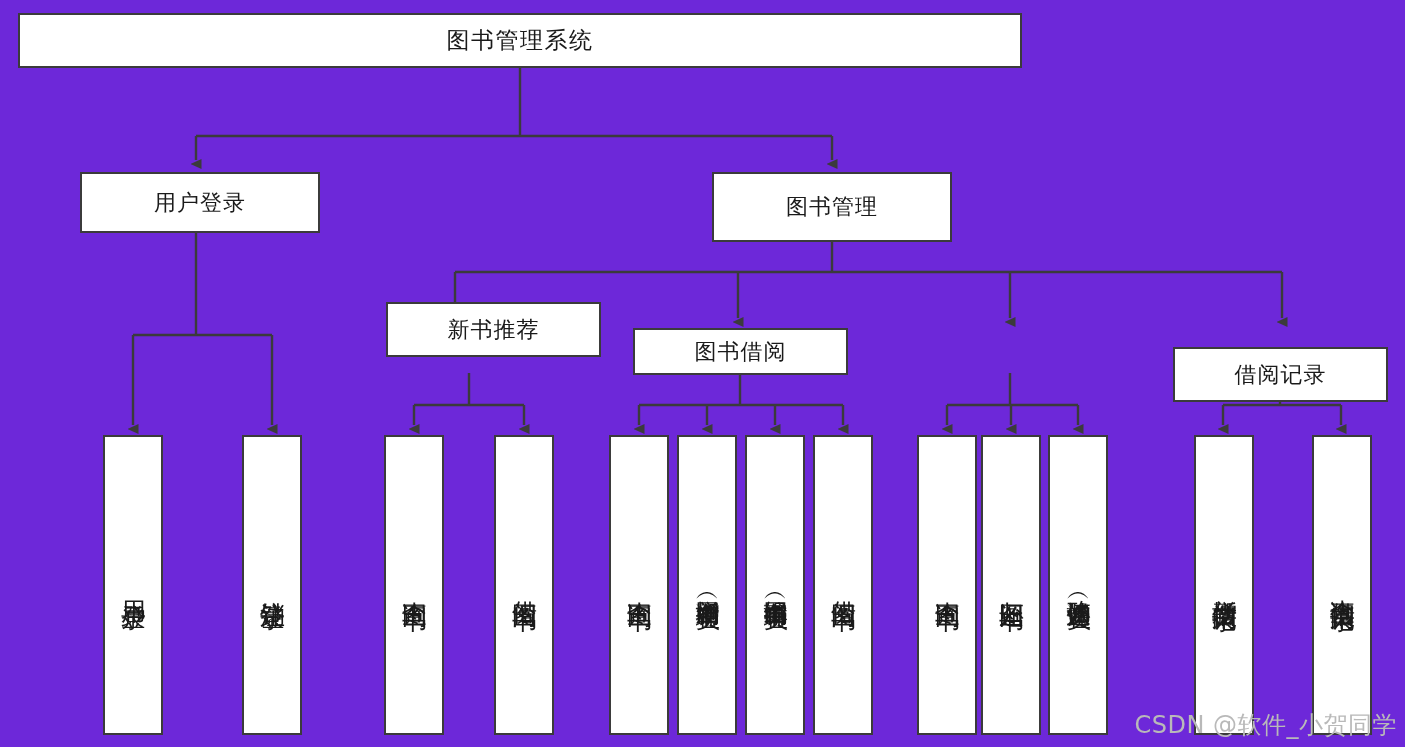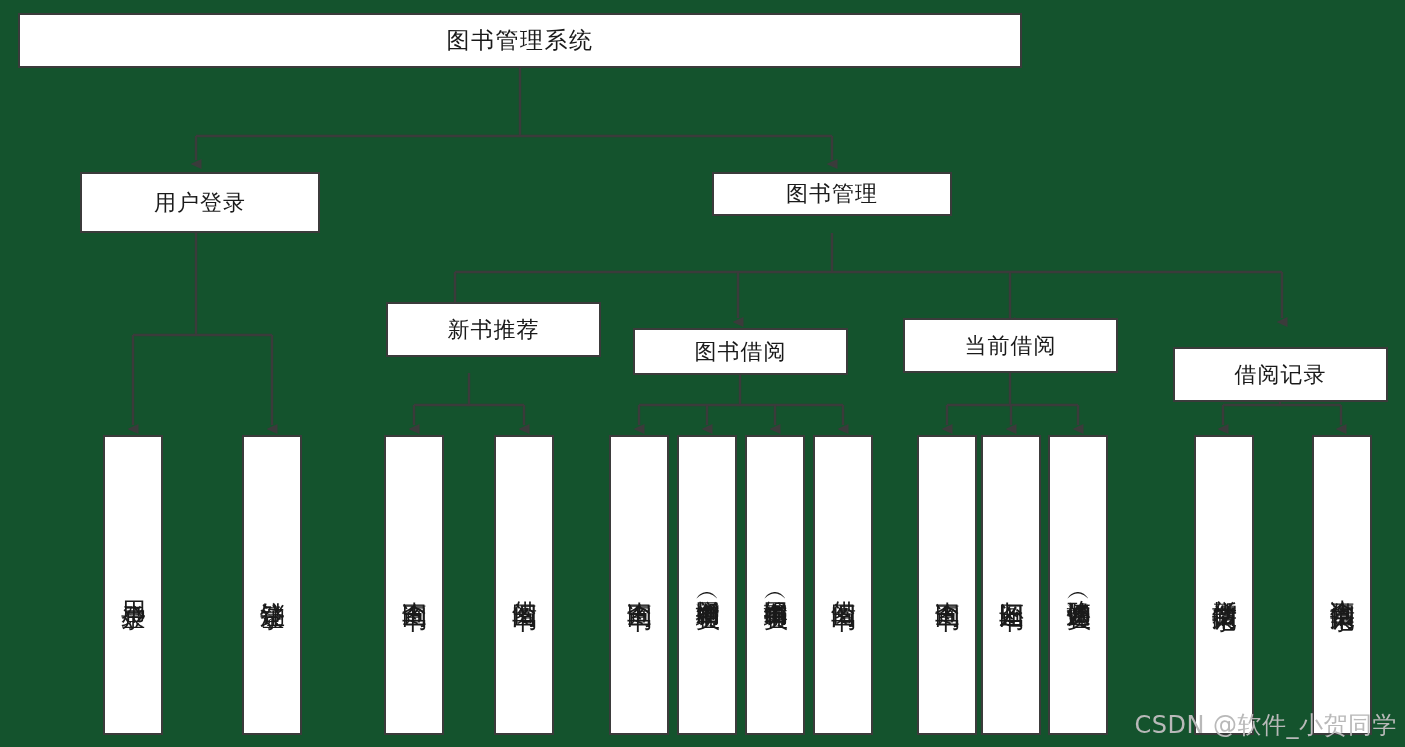--- a/index.html
+++ b/index.html
@@ -8,21 +8,21 @@
     padding: 0;
     background: #ffffff;
   }
   body {
     font-family: "DejaVu Sans", "Liberation Sans", sans-serif;
   }
   #canvas {
     position: relative;
     width: 1405px;
     height: 747px;
-    background: #14532d;
+    background: #6d28d9;
     overflow: hidden;
   }
   #edges {
     position: absolute;
     left: 0;
     top: 0;
     width: 1405px;
     height: 747px;
     pointer-events: none;
   }
@@ -138,33 +138,30 @@
     </g>
   </svg>
 
   <div class="node h root" style="left:18px; top:13px; width:1004px; height:55px;">
     <span class="label">图书管理系统</span>
   </div>
 
   <div class="node h" style="left:80px; top:172px; width:240px; height:61px;">
     <span class="label">用户登录</span>
   </div>
-  <div class="node h" style="left:712px; top:172px; width:240px; height:44px;">
+  <div class="node h" style="left:712px; top:172px; width:240px; height:70px;">
     <span class="label">图书管理</span>
   </div>
 
   <div class="node h" style="left:362px; top:302px; width:215px; height:55px;margin-left:24px;">
     <span class="label">新书推荐</span>
   </div>
   <div class="node h" style="left:633px; top:328px; width:215px; height:47px;">
     <span class="label">图书借阅</span>
   </div>
-  <div class="node h" style="left:903px; top:318px; width:215px; height:55px;">
-    <span class="label">当前借阅</span>
-  </div>
   <div class="node h" style="left:1173px; top:318px; width:215px; height:55px;margin-top:29px;">
     <span class="label">借阅记录</span>
   </div>
 
   <div class="node v" style="left:103px; top:435px; width:60px; height:300px;">
     <span class="label">用户登录</span>
   </div>
   <div class="node v" style="left:242px; top:435px; width:60px; height:300px;">
     <span class="label">注销登录</span>
   </div>

